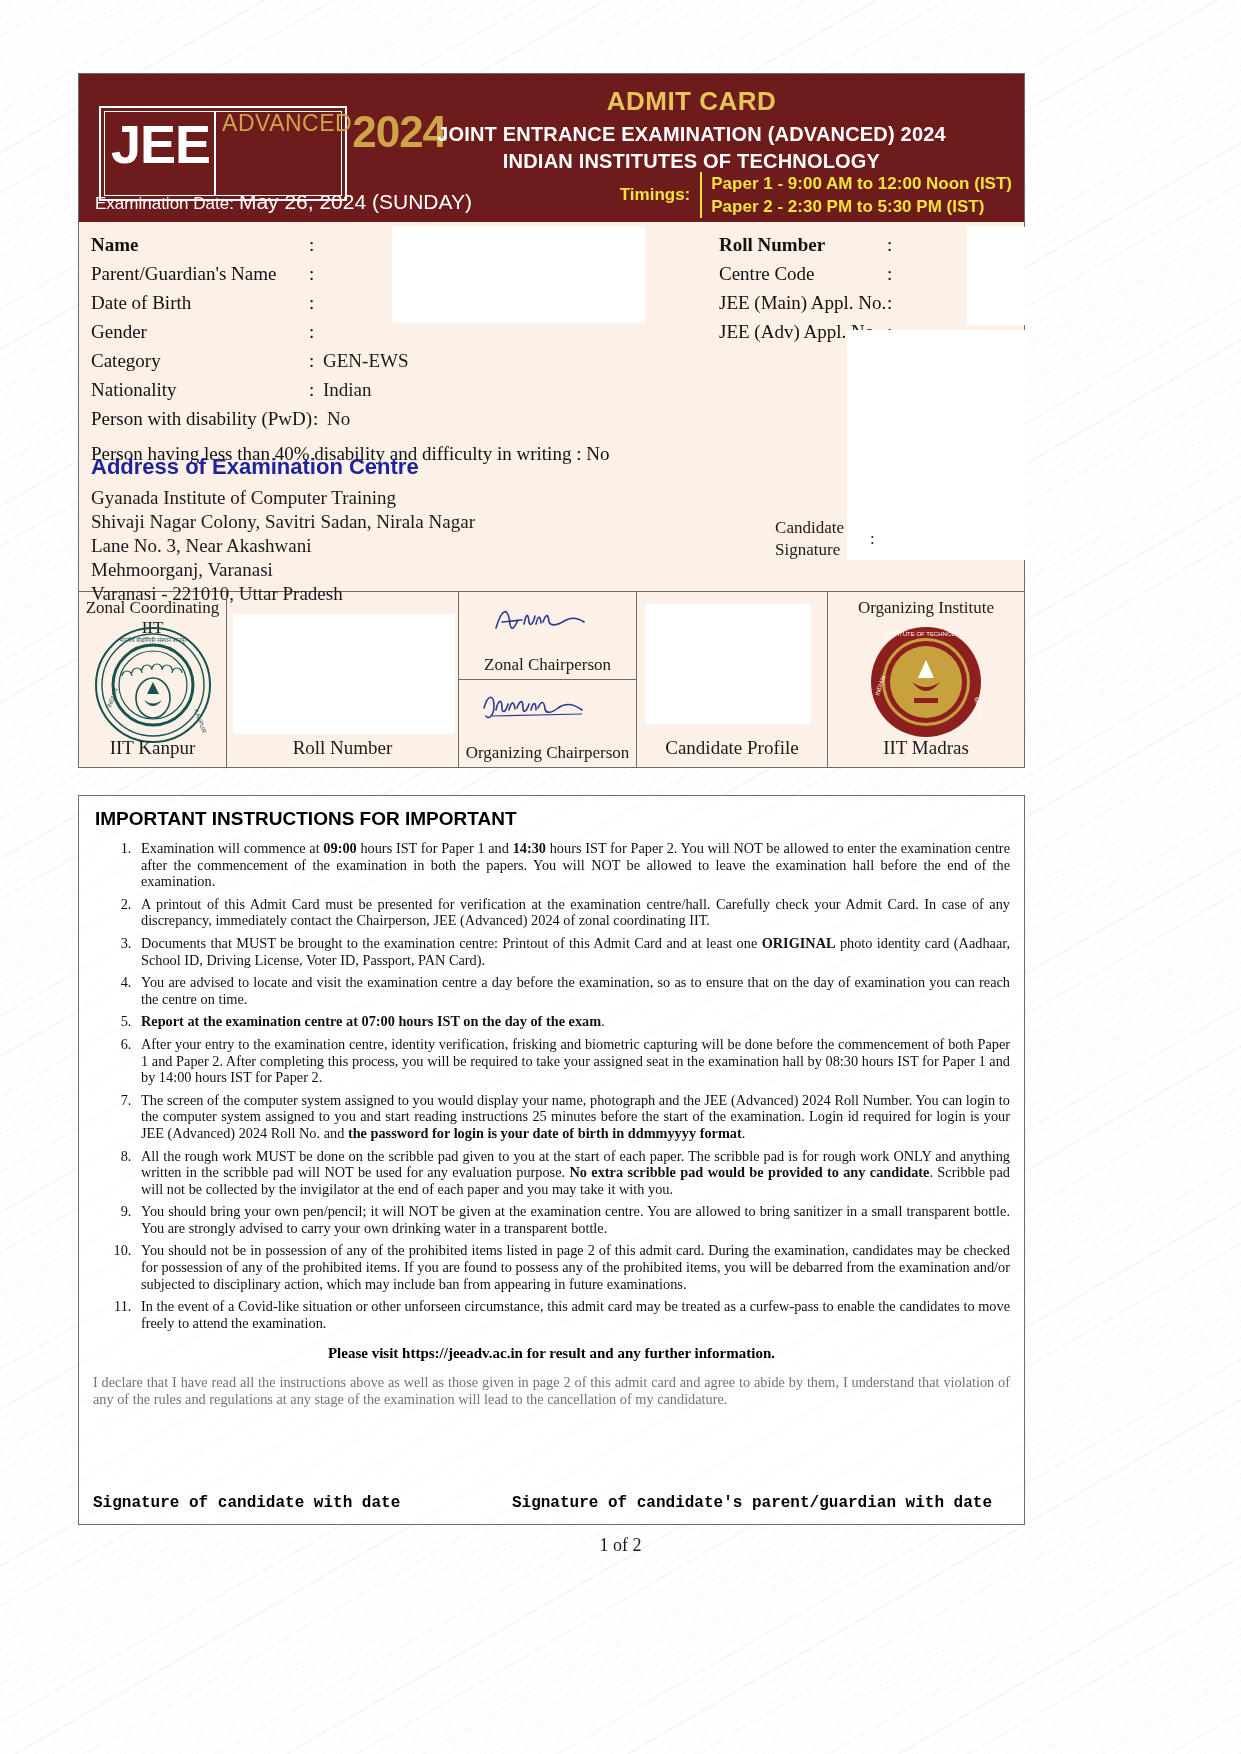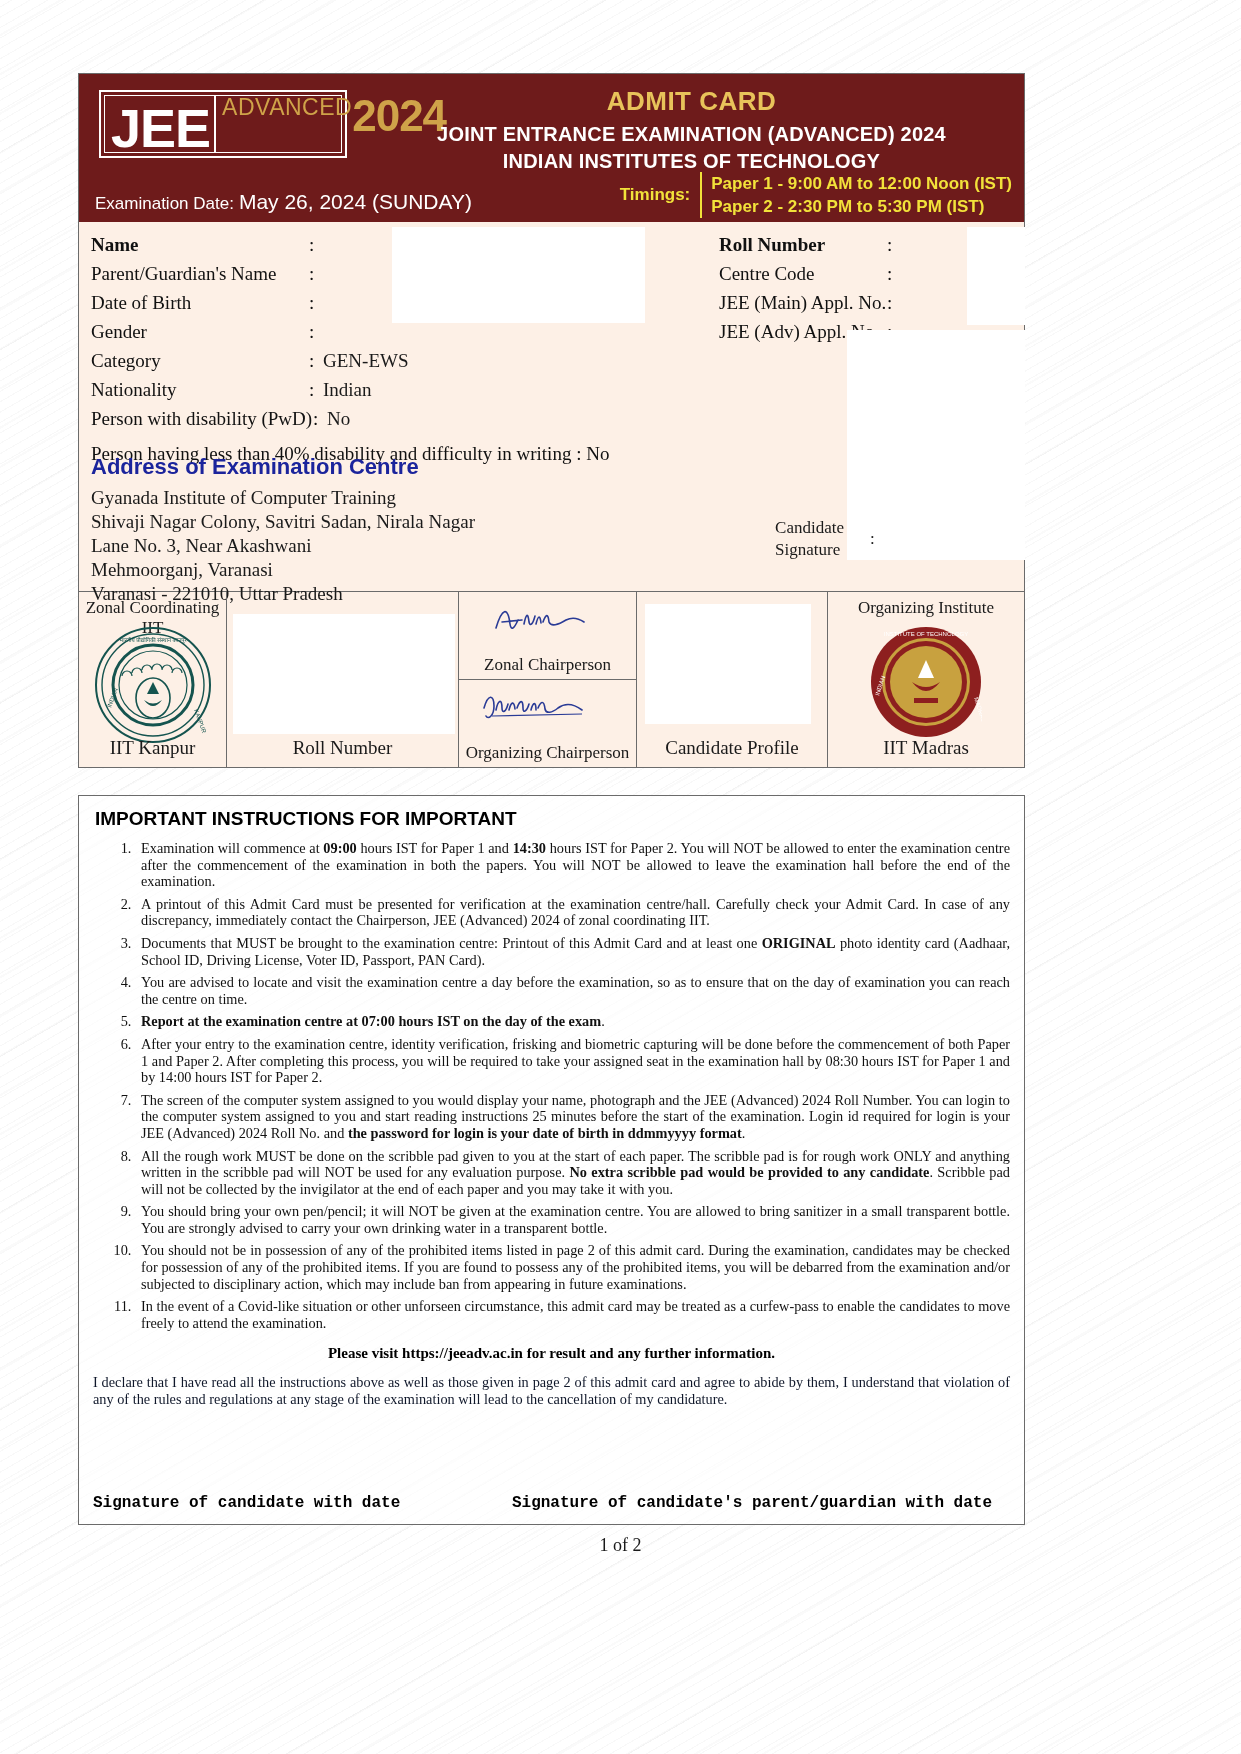--- a/index.html
+++ b/index.html
@@ -59,23 +59,23 @@
 
   .header {
     background: #6e1b1b;
     position: relative;
     height: 148px;
     box-sizing: border-box;
   }
   .logo-box {
     position: absolute;
     left: 20px;
-    top: 16px;
+    top: 32px;
     width: 248px;
-    height: 68px;
+    height: 95px;
     border: 2px solid #ffffff;
     box-sizing: border-box;
     display: flex;
     align-items: stretch;
     padding: 3px;
   }
   .logo-inner {
     display: flex;
     width: 100%;
     border: 1px solid #ffffff;
@@ -361,21 +361,21 @@
     text-align: center;
     font-weight: bold;
     font-size: 15px;
     margin: 14px 0 10px 0;
     color: #000;
   }
   .declaration {
     font-size: 14.3px;
     line-height: 17px;
     text-align: justify;
-    color: #0f172a;
+    color: #737373;
     margin-top: 12px;
   }
   .sig-footer {
     position: absolute;
     left: 14px;
     right: 14px;
     bottom: 12px;
     display: flex;
     justify-content: space-between;
     font-family: Liberation Mono, monospace;

